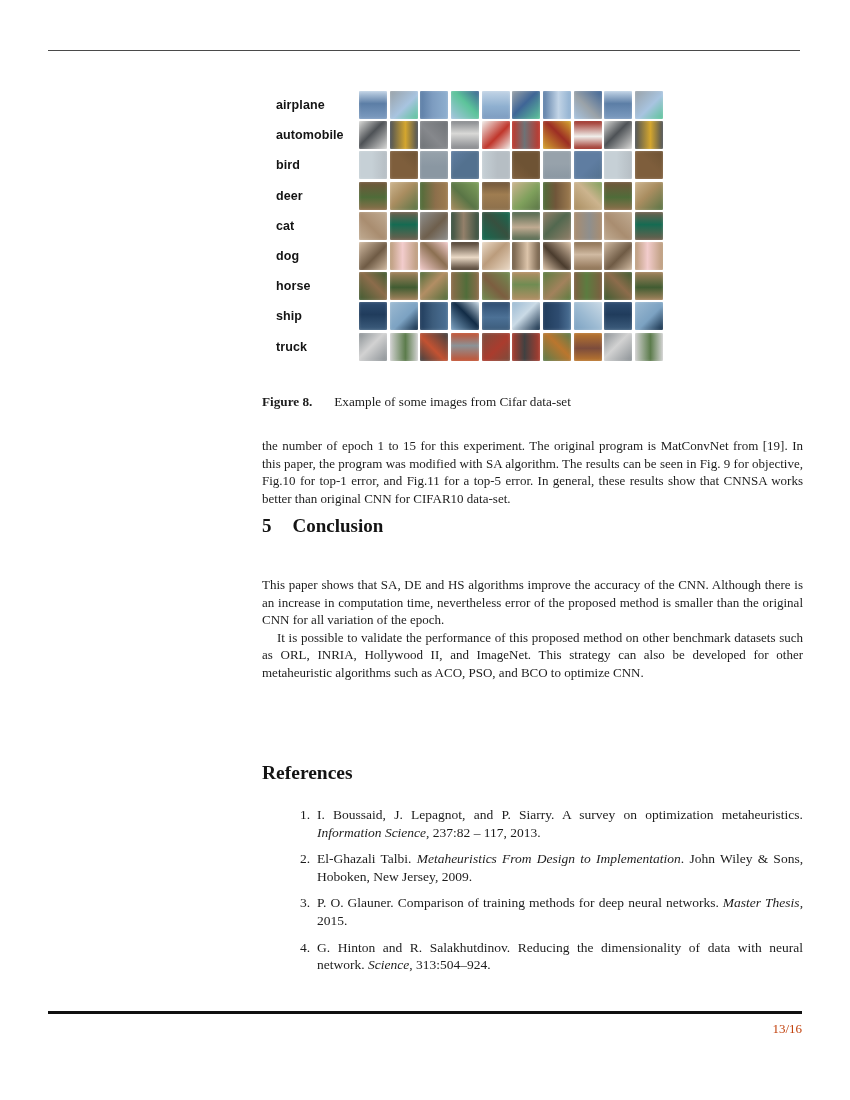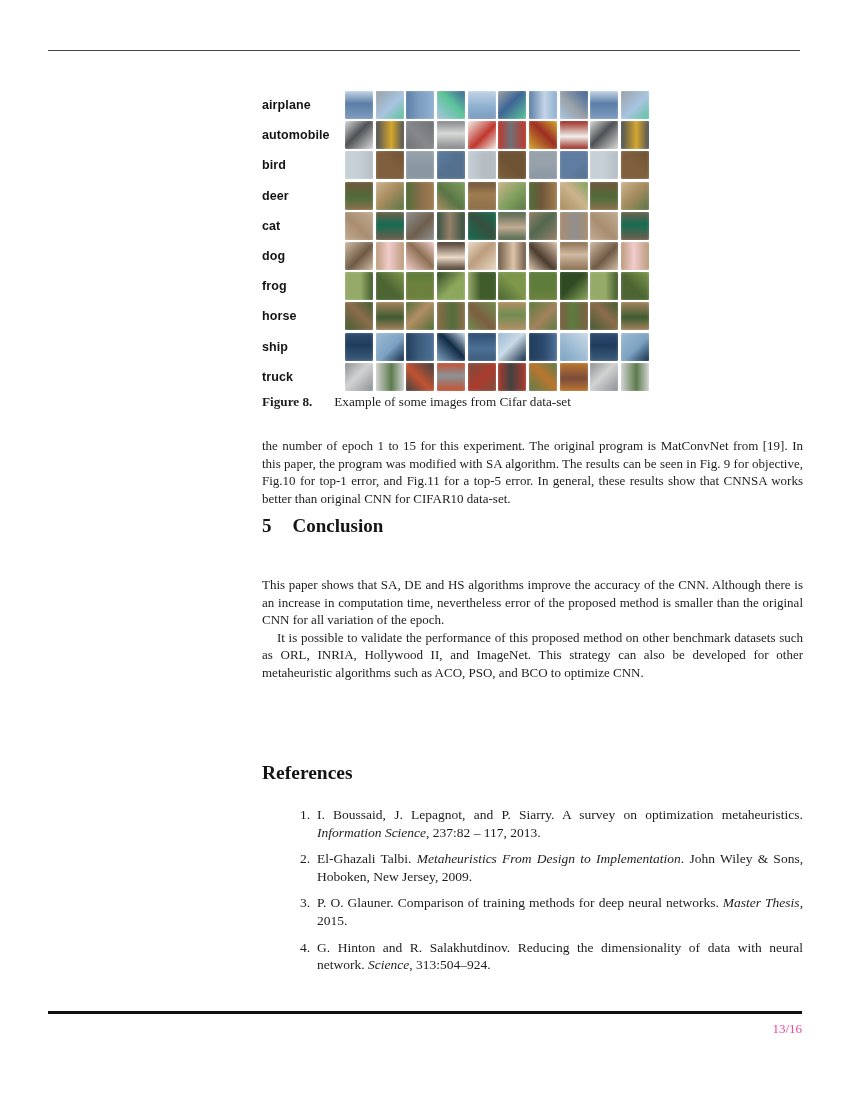--- a/index.html
+++ b/index.html
@@ -4,21 +4,21 @@
 <style>
   html,body { margin:0; padding:0; background:#ffffff; }
   .page {
     position:relative; width:850px; height:1100px; background:#ffffff;
     font-family:"Liberation Serif","DejaVu Serif",serif; color:#1c1c1c;
     overflow:hidden;
   }
   .top-rule { position:absolute; left:48px; top:50px; width:752px; border-top:1.5px solid #4a4a4a; }
 
   
-  .figure { position:absolute; left:262px; top:91px; margin:0; }
+  .figure { position:absolute; left:276px; top:91px; margin:0; }
   .fig-row { display:flex; align-items:center; height:28px; margin-bottom:2.2px; }
   .fig-label {
     width:83px; flex:0 0 83px;
     font-family:"Liberation Sans","DejaVu Sans",sans-serif;
     font-weight:bold; font-size:12.5px; color:#141414; letter-spacing:0.1px;
   }
   .thumbs { display:flex; width:304px; justify-content:space-between; }
   .thumb { width:28px; height:28px; border-radius:1px; box-shadow:inset 0 0 3px rgba(255,255,255,0.25); }
 
   .caption { position:absolute; left:262px; top:394px; width:541px; font-size:13.2px; }
@@ -35,21 +35,21 @@
   .sec-num { display:inline-block; margin-right:21px; }
   .sec-references { top:762px; font-size:19.5px; }
 
   
   .refs { position:absolute; left:262px; top:806px; width:541px; list-style:none; margin:0; padding:0; }
   .refs li { position:relative; padding-left:55px; margin-bottom:9px; font-size:13.5px; line-height:17.6px; text-align:justify; }
   .ref-num { position:absolute; left:38px; }
 
   
   .footer-rule { position:absolute; left:48px; top:1011px; width:754px; border-top:3px solid #101010; }
-  .page-number { position:absolute; top:1021px; right:48px; font-size:13px; color:#ec4899; }
+  .page-number { position:absolute; top:1021px; right:48px; font-size:13px; color:#c2410c; }
 </style>
 </head>
 <body>
 
 <div class="page">
   <div class="top-rule"></div>
 
   <figure class="figure">
     <div class="fig-row">
       <span class="fig-label">airplane</span>
@@ -135,35 +135,20 @@
           <div class="thumb" style="background: linear-gradient(rgb(75, 60, 46), rgb(234, 217, 198) 55%, rgb(75, 60, 46));"></div>
           <div class="thumb" style="background: linear-gradient(315deg, rgb(234, 217, 198), rgb(187, 156, 124) 55%, rgb(234, 217, 198));"></div>
           <div class="thumb" style="background: linear-gradient(90deg, rgb(111, 91, 69), rgb(220, 196, 170) 55%, rgb(111, 91, 69));"></div>
           <div class="thumb" style="background: linear-gradient(225deg, rgb(220, 196, 170), rgb(75, 60, 46) 55%, rgb(220, 196, 170));"></div>
           <div class="thumb" style="background: linear-gradient(0deg, rgb(140, 112, 82), rgb(208, 186, 162) 55%, rgb(140, 112, 82));"></div>
           <div class="thumb" style="background: linear-gradient(135deg, rgb(208, 186, 162), rgb(111, 91, 69) 55%, rgb(208, 186, 162));"></div>
           <div class="thumb" style="background: linear-gradient(270deg, rgb(187, 156, 124), rgb(242, 204, 204) 55%, rgb(187, 156, 124));"></div>
         </div>
     </div>
     <div class="fig-row">
-      <span class="fig-label">frog</span>
-      <div class="thumbs">
-          <div class="thumb" style="background: linear-gradient(90deg, rgb(149, 170, 104), rgb(149, 170, 104) 55%, rgb(65, 92, 43));"></div>
-          <div class="thumb" style="background: linear-gradient(225deg, rgb(124, 150, 74), rgb(76, 101, 51) 55%, rgb(76, 101, 51));"></div>
-          <div class="thumb" style="background: linear-gradient(0deg, rgb(109, 129, 62), rgb(109, 129, 62) 55%, rgb(94, 124, 58));"></div>
-          <div class="thumb" style="background: linear-gradient(135deg, rgb(48, 75, 35), rgb(140, 167, 92) 55%, rgb(140, 167, 92));"></div>
-          <div class="thumb" style="background: linear-gradient(270deg, rgb(65, 92, 43), rgb(65, 92, 43) 55%, rgb(149, 170, 104));"></div>
-          <div class="thumb" style="background: linear-gradient(45deg, rgb(76, 101, 51), rgb(124, 150, 74) 55%, rgb(124, 150, 74));"></div>
-          <div class="thumb" style="background: linear-gradient(rgb(94, 124, 58), rgb(94, 124, 58) 55%, rgb(109, 129, 62));"></div>
-          <div class="thumb" style="background: linear-gradient(315deg, rgb(140, 167, 92), rgb(48, 75, 35) 55%, rgb(48, 75, 35));"></div>
-          <div class="thumb" style="background: linear-gradient(90deg, rgb(149, 170, 104), rgb(149, 170, 104) 55%, rgb(65, 92, 43));"></div>
-          <div class="thumb" style="background: linear-gradient(225deg, rgb(124, 150, 74), rgb(76, 101, 51) 55%, rgb(76, 101, 51));"></div>
-        </div>
-    </div>
-    <div class="fig-row">
       <span class="fig-label">horse</span>
       <div class="thumbs">
           <div class="thumb" style="background: linear-gradient(45deg, rgb(65, 92, 50), rgb(140, 108, 75) 55%, rgb(65, 92, 50));"></div>
           <div class="thumb" style="background: linear-gradient(rgb(162, 130, 92), rgb(65, 92, 50) 55%, rgb(162, 130, 92));"></div>
           <div class="thumb" style="background: linear-gradient(315deg, rgb(81, 109, 58), rgb(178, 142, 100) 55%, rgb(81, 109, 58));"></div>
           <div class="thumb" style="background: linear-gradient(90deg, rgb(140, 108, 75), rgb(81, 109, 58) 55%, rgb(140, 108, 75));"></div>
           <div class="thumb" style="background: linear-gradient(225deg, rgb(112, 140, 82), rgb(124, 94, 64) 55%, rgb(112, 140, 82));"></div>
           <div class="thumb" style="background: linear-gradient(0deg, rgb(178, 142, 100), rgb(112, 140, 82) 55%, rgb(178, 142, 100));"></div>
           <div class="thumb" style="background: linear-gradient(135deg, rgb(92, 124, 64), rgb(162, 130, 92) 55%, rgb(92, 124, 64));"></div>
           <div class="thumb" style="background: linear-gradient(270deg, rgb(124, 94, 64), rgb(92, 124, 64) 55%, rgb(124, 94, 64));"></div>

